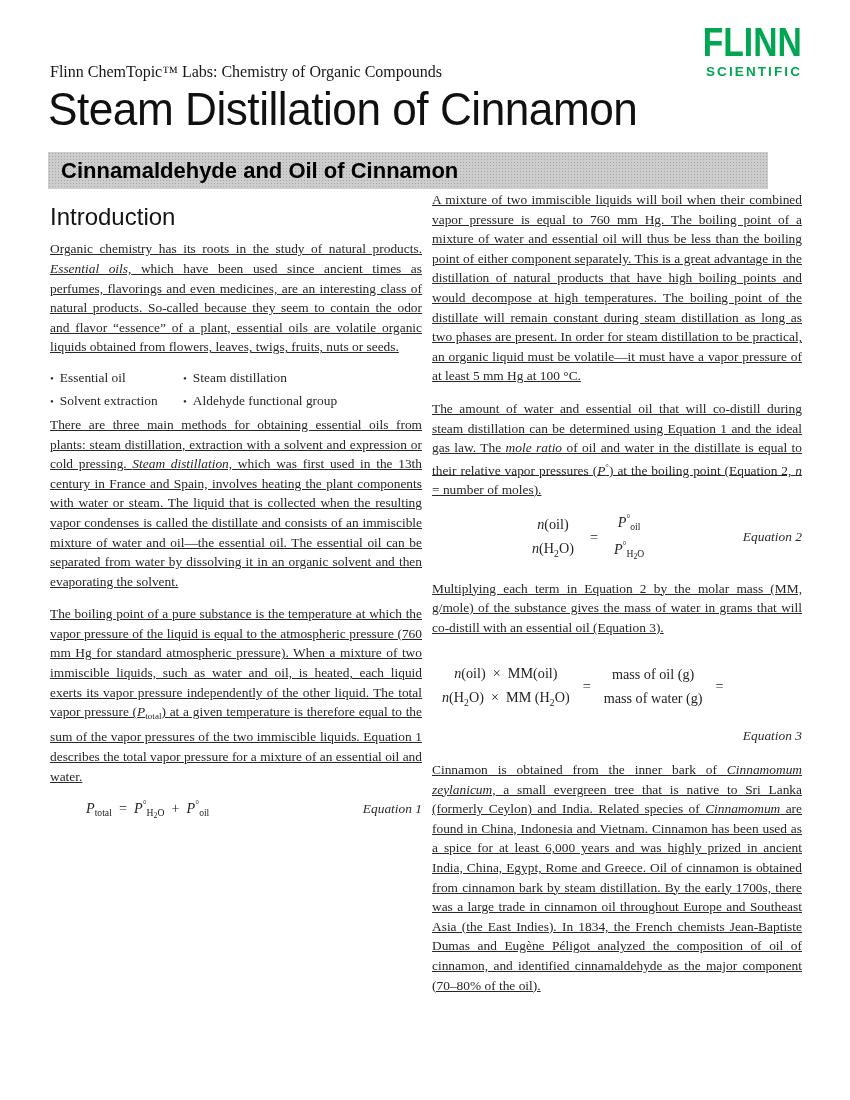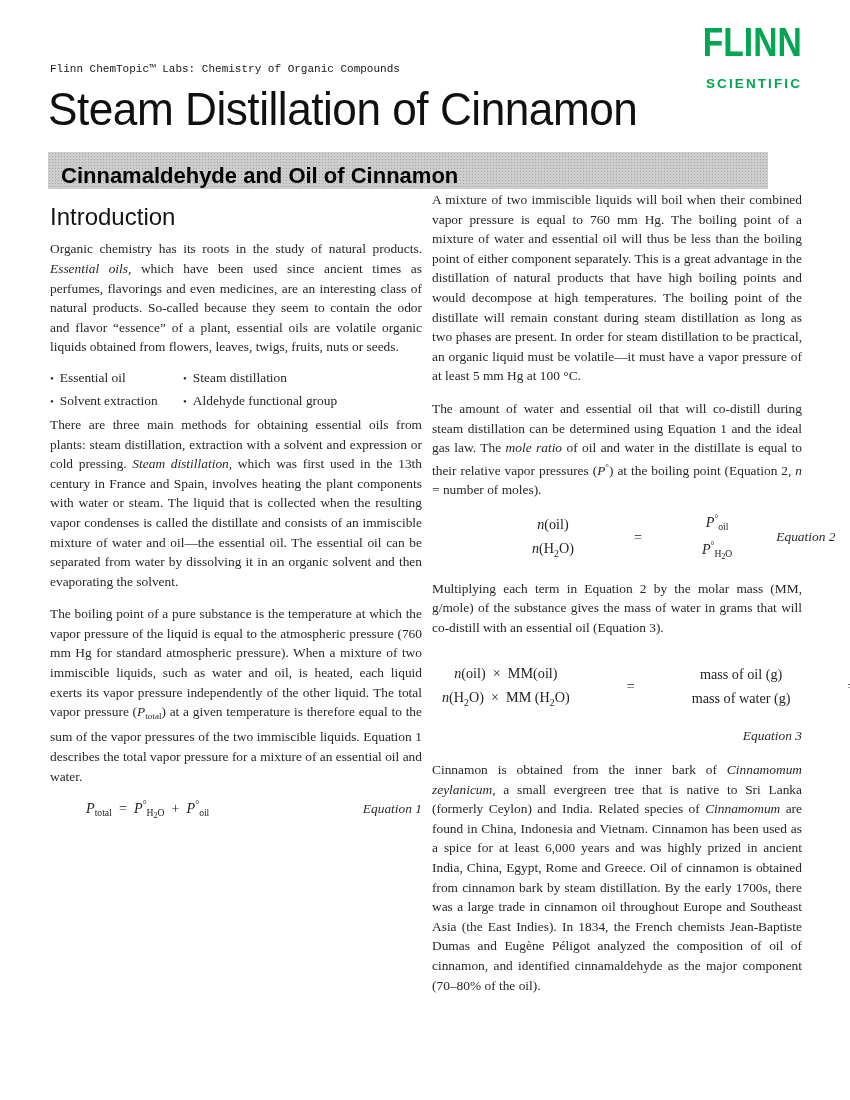--- a/index.html
+++ b/index.html
@@ -4,77 +4,76 @@
 <style>
   * { box-sizing: border-box; }
   html,body { margin:0; padding:0; background:#ffffff; }
   .page {
     position:relative; width:850px; height:1100px; background:#fff;
     font-family:"Liberation Serif", serif; color:#242424; overflow:hidden;
   }
   
   .kicker {
     position:absolute; left:50px; top:63px;
-    font-family:Liberation Mono, monospace; font-size:11px; color:#161616;
+    font-family:Liberation Serif, serif; font-size:16px; color:#161616;
   }
   .title {
     position:absolute; left:48px; top:82px; margin:0;
     font-family:"Liberation Sans", sans-serif; font-weight:normal;
     font-size:46px; color:#101010; letter-spacing:-0.5px;
     transform:scaleX(0.96); transform-origin:left;
     white-space:nowrap;
   }
   .logo { position:absolute; right:48px; top:26px; text-align:right; }
   .logo-flinn {
     font-family:"Liberation Sans", sans-serif; font-weight:bold;
     font-size:41px; line-height:0.82; letter-spacing:0px;
     transform:scaleX(0.82); transform-origin:right;
   }
   .logo-sci {
     font-family:"Liberation Sans", sans-serif; font-weight:bold;
-    font-size:13.5px; letter-spacing:2.1px; margin-top:16px;
+    font-size:13.5px; letter-spacing:2.1px; margin-top:4px;
   }
   
   .banner {
     position:absolute; left:48px; top:152px; width:720px; height:37px;
     background-color:#cdcdcd;
     background-image:radial-gradient(circle, #a6a6a6 0.8px, rgba(0,0,0,0) 0.9px);
     background-size:3px 3px;
-    display:flex; align-items:flex-end; padding-left:13px;
+    display:flex; align-items:center; padding-left:13px;
   }
   .banner-text {
     font-family:"Liberation Sans", sans-serif; font-weight:bold;
     font-size:22px; color:#000;
   }
   
   .col { position:absolute; top:192px; width:372px; }
   .col-left  { left:50px; }
   .col-right { left:432px; top:190px; width:370px; }
   h2.sec {
     font-family:"Liberation Sans", sans-serif; font-weight:normal;
     font-size:24px; color:#141414; margin:15px 0 9px 0; line-height:1.1;
     letter-spacing:0;
   }
   h2.sec.first { margin-top:12px; }
   p.body {
     font-size:13.4px; line-height:19.6px; margin:0 0 13px 0;
-    text-align:justify; color:#272727;
+    text-align:justify; color:#272727;text-decoration:underline;
   }
   
   .concepts {
     display:grid; grid-template-columns:133px 1fr; row-gap:7px;
     font-size:13.4px; margin:4px 0 6px 0; color:#272727;
   }
   .concept-item { display:flex; align-items:baseline; }
   .bullet { font-size:11px; margin-right:6px; }
   
   .eq-row {
     display:flex; align-items:center; font-size:14.2px; color:#222;
     margin:8px 0 16px 0;
-    gap:44px;
   }
   .eq-row span { white-space:pre; }
   .eq-label {
     margin-left:auto; font-style:italic; font-size:13.4px; color:#2a2a2a;
     align-self:center;
   }
   .frac { display:inline-flex; flex-direction:column; align-items:center; row-gap:7px; }
   .eq-op { margin:0 13px; }
   .eq1 { padding-left:36px; margin-top:12px;justify-content:center; }
   .eq2 { padding-left:100px; margin:14px 0 18px 0; }

